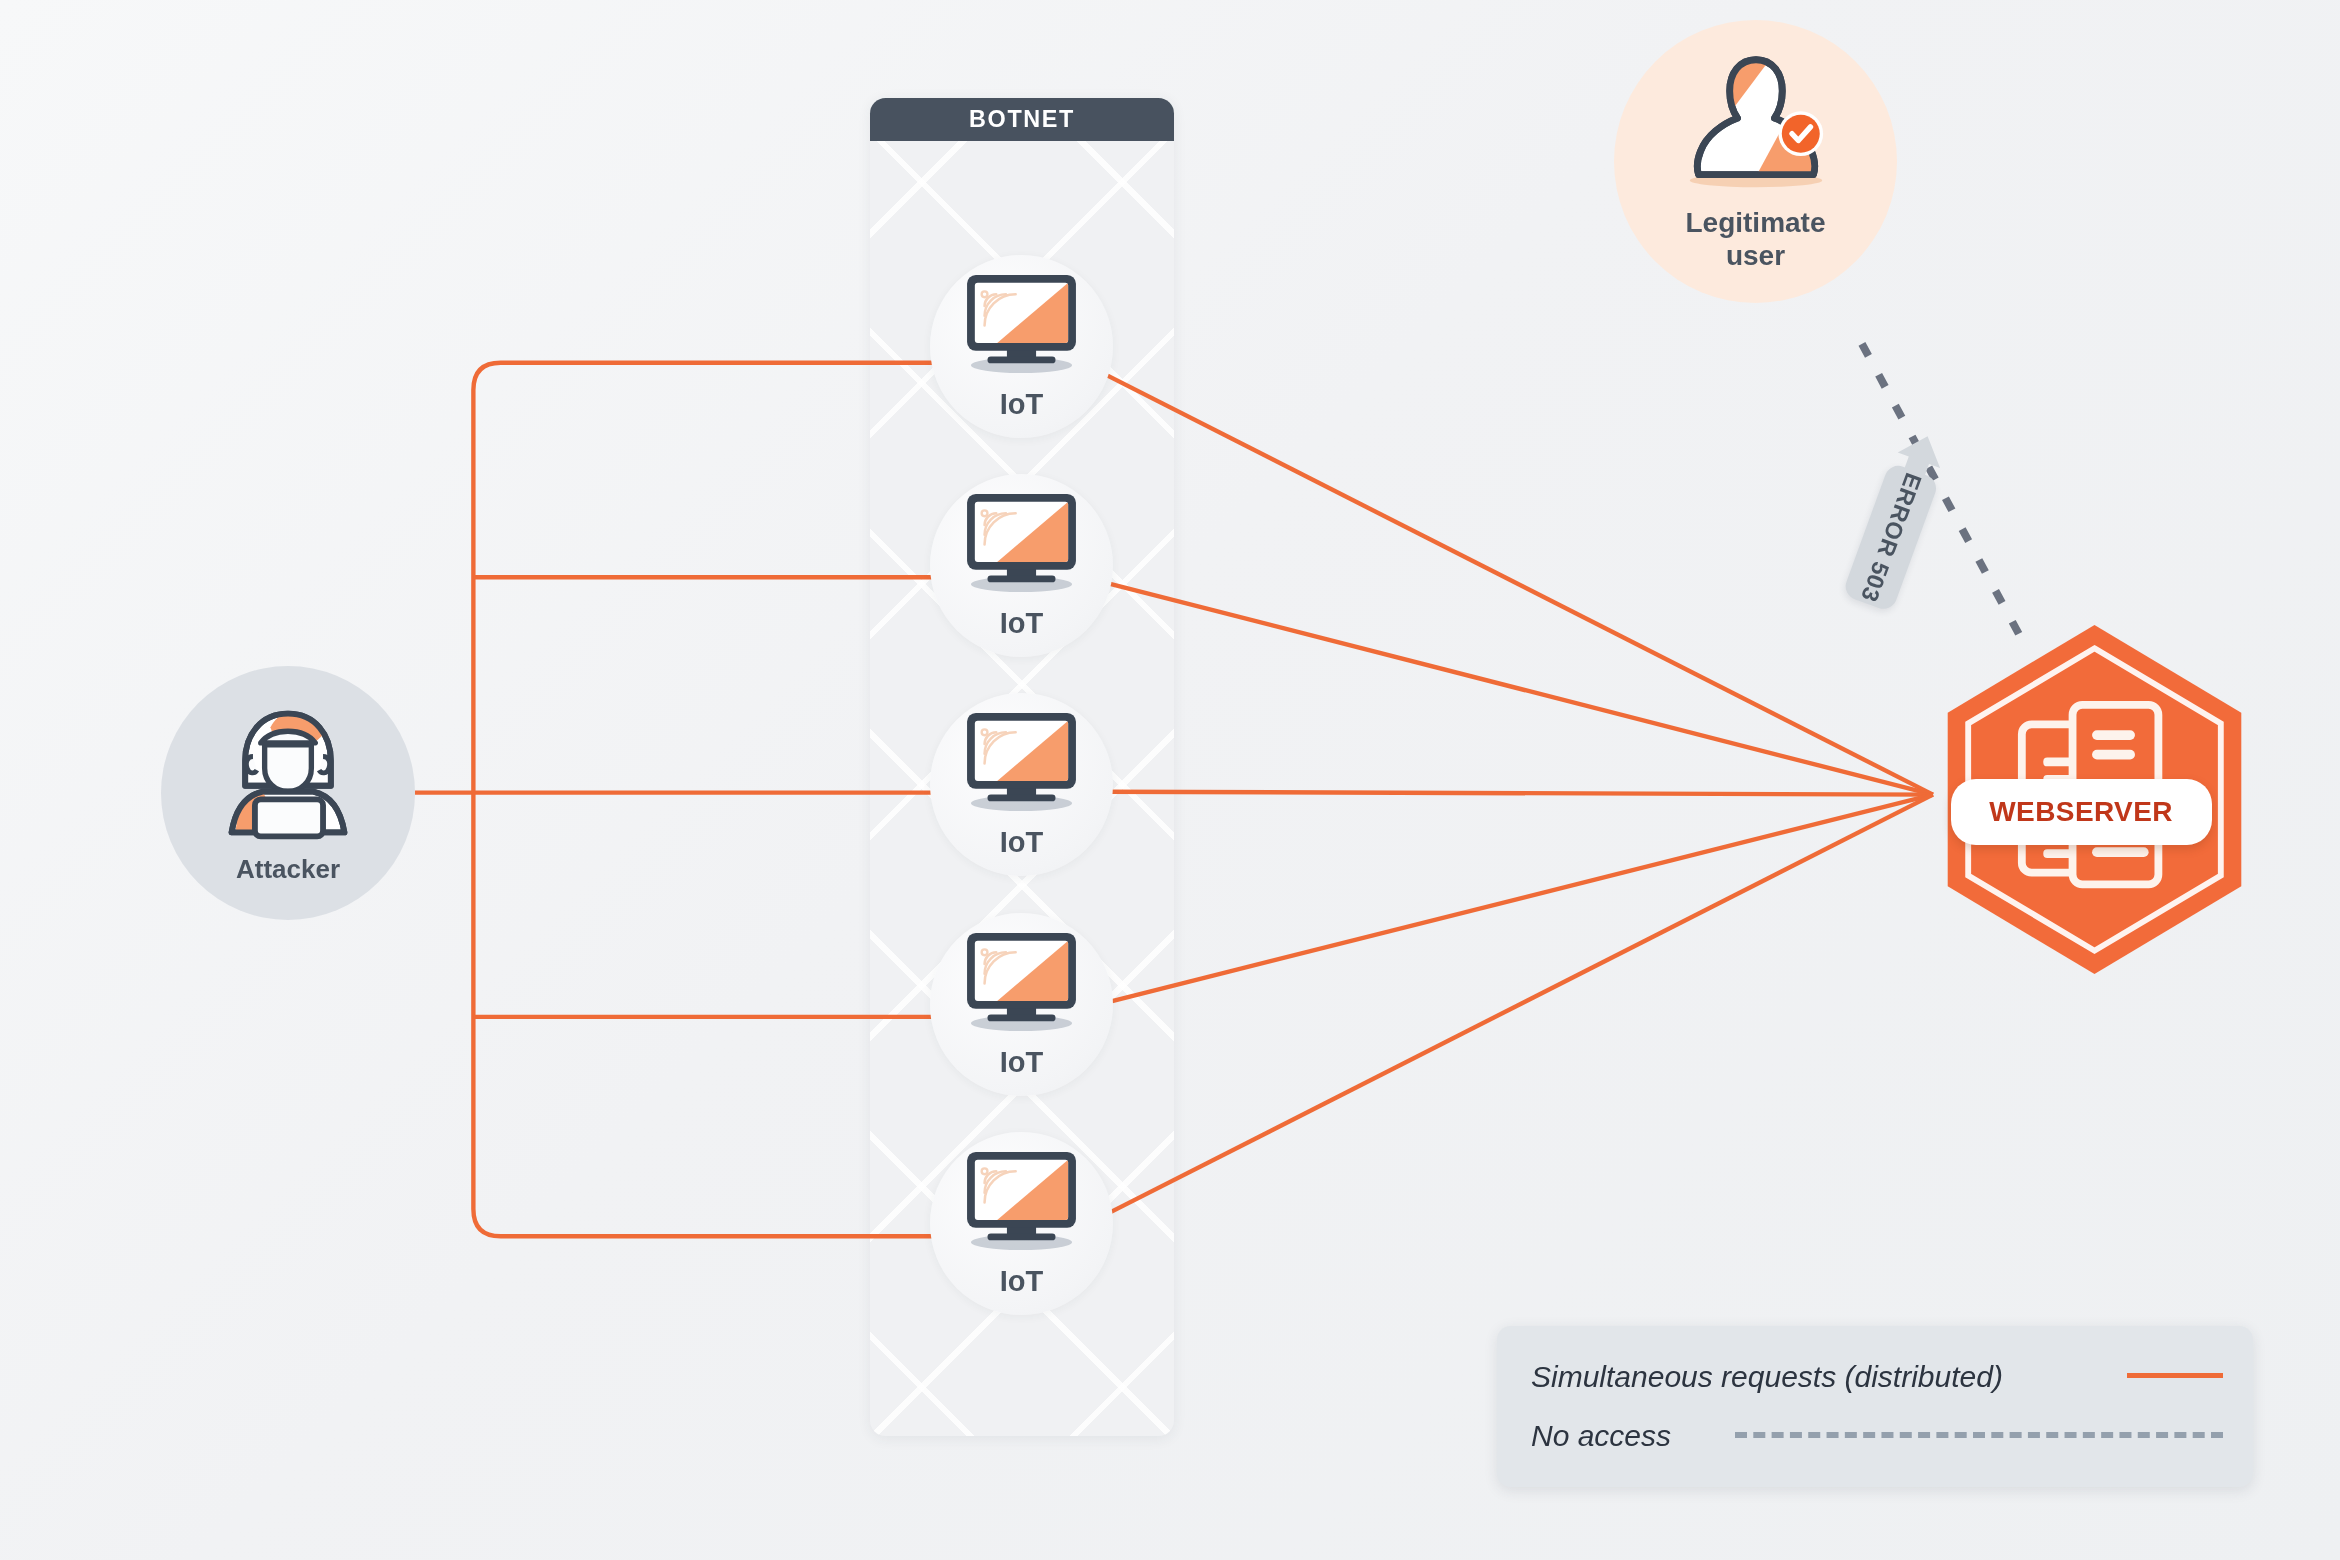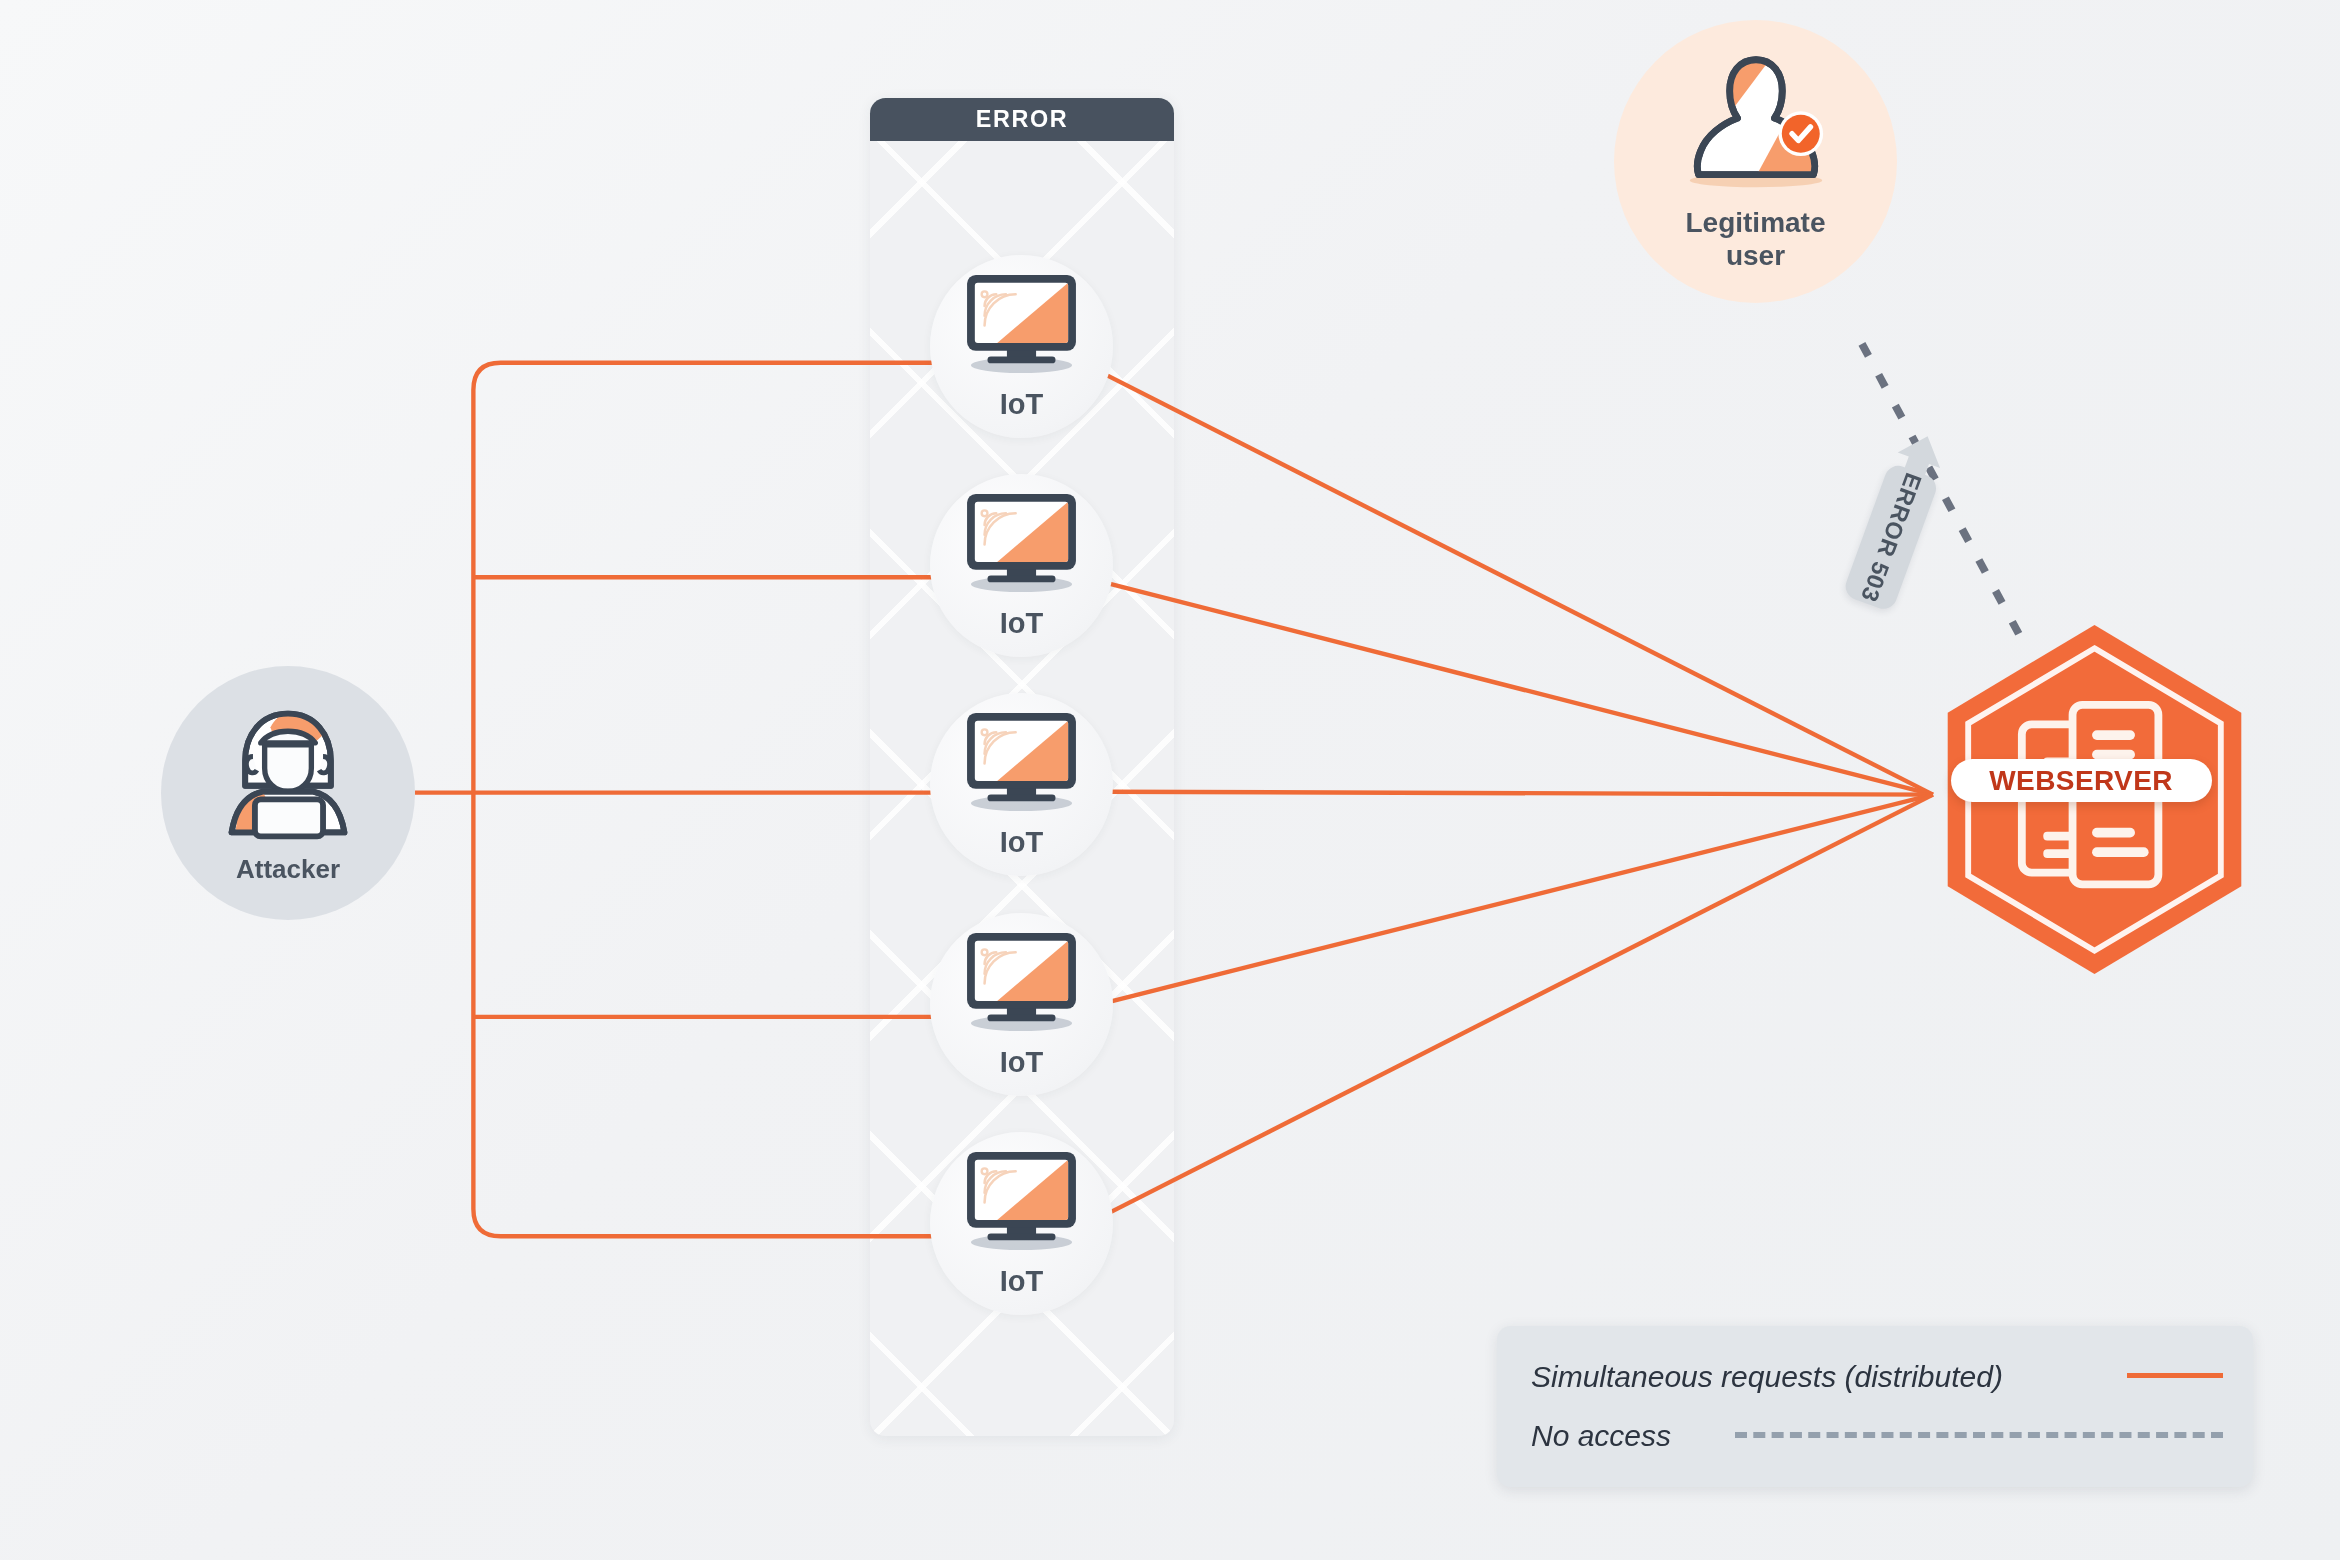--- a/index.html
+++ b/index.html
@@ -105,23 +105,23 @@
     width: 283px; height: 283px;
     background: #fdeadd;
   }
   .user-label { font-size: 28px; margin-top: 10px; }
 
   
   .webserver-node { left: 1936px; top: 619px; width: 317px; height: 361px; }
   .ws-pill {
     position: absolute;
     left: 14.6px;
-    top: 140px;
+    top: 160px;
     width: 261px;
-    height: 43px;
+    height: 66px;
     background: #ffffff;
     border-radius: 25px;
     display: flex;
     align-items: center;
     justify-content: center;
     box-shadow: 0 3.9px 9.8px rgba(120,50,20,0.22);
     z-index: 3;
   }
   .ws-pill span {
     color: #c0371a;
@@ -215,21 +215,21 @@
 <body>
 
 <div id="stage">
 
   <div id="botnet-panel" class="layer">
     <div class="panel-box">
       <div class="panel-hatch"></div>
     </div>
   </div>
   <div class="panel-header">
-    <span>ERROR</span>
+    <span>BOTNET</span>
   </div>
 
   <svg id="edges" class="layer" viewBox="0 0 2400 1600">
     <defs>
       <style>
         .orange-edge { stroke: #ef6b37; stroke-width: 4.5; fill: none; }
         .dash-edge { stroke: #6b7280; stroke-width: 8; fill: none;
                      stroke-dasharray: 14 22; stroke-linecap: butt; }
       </style>
     </defs>

